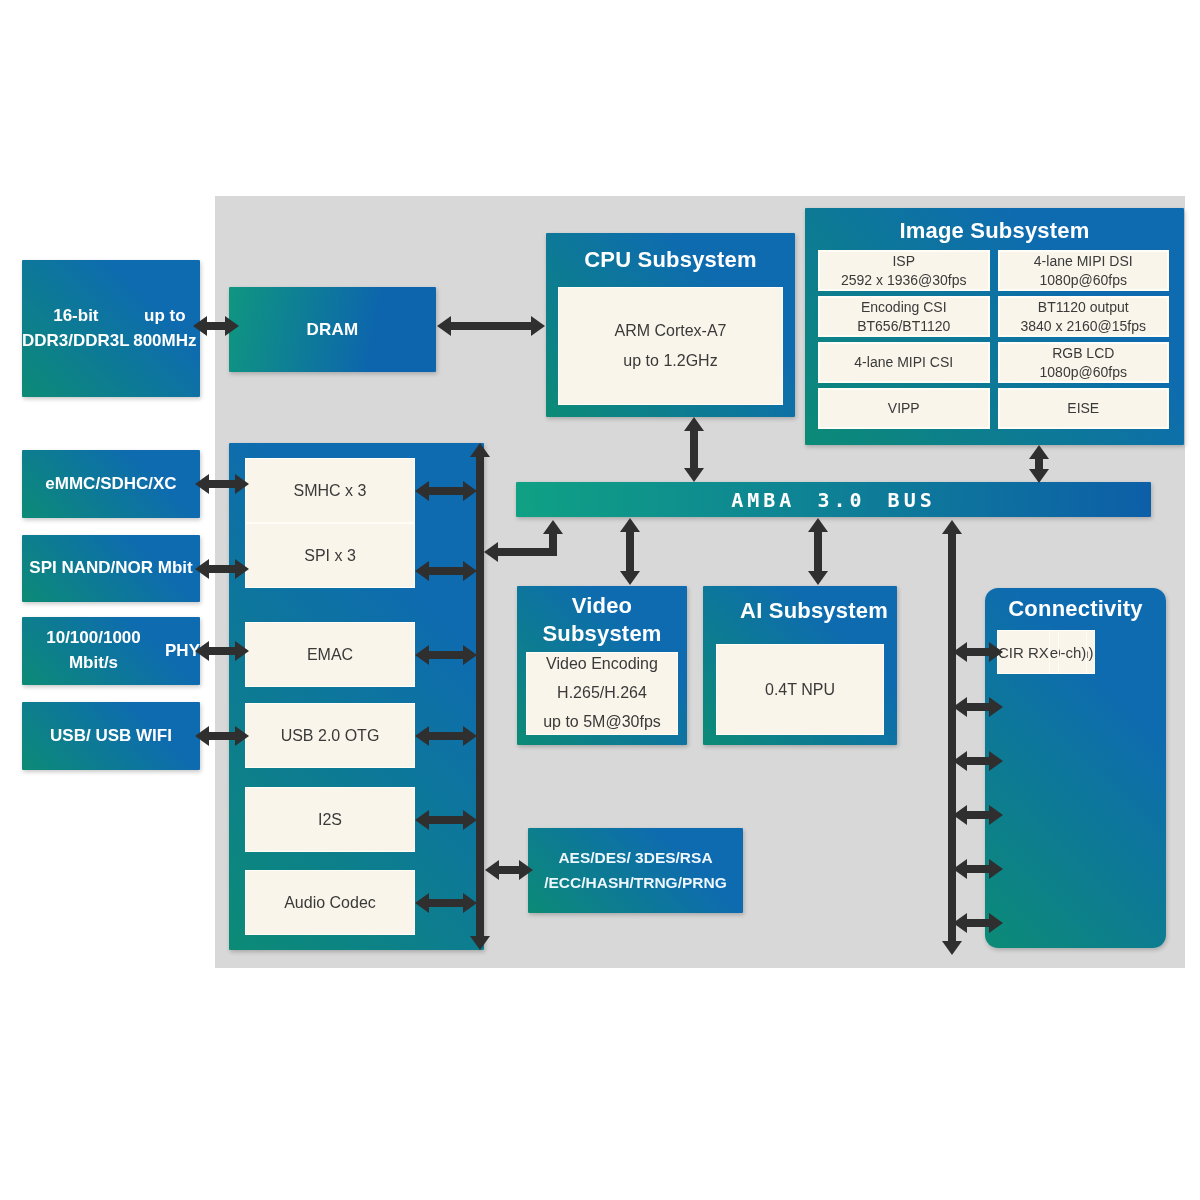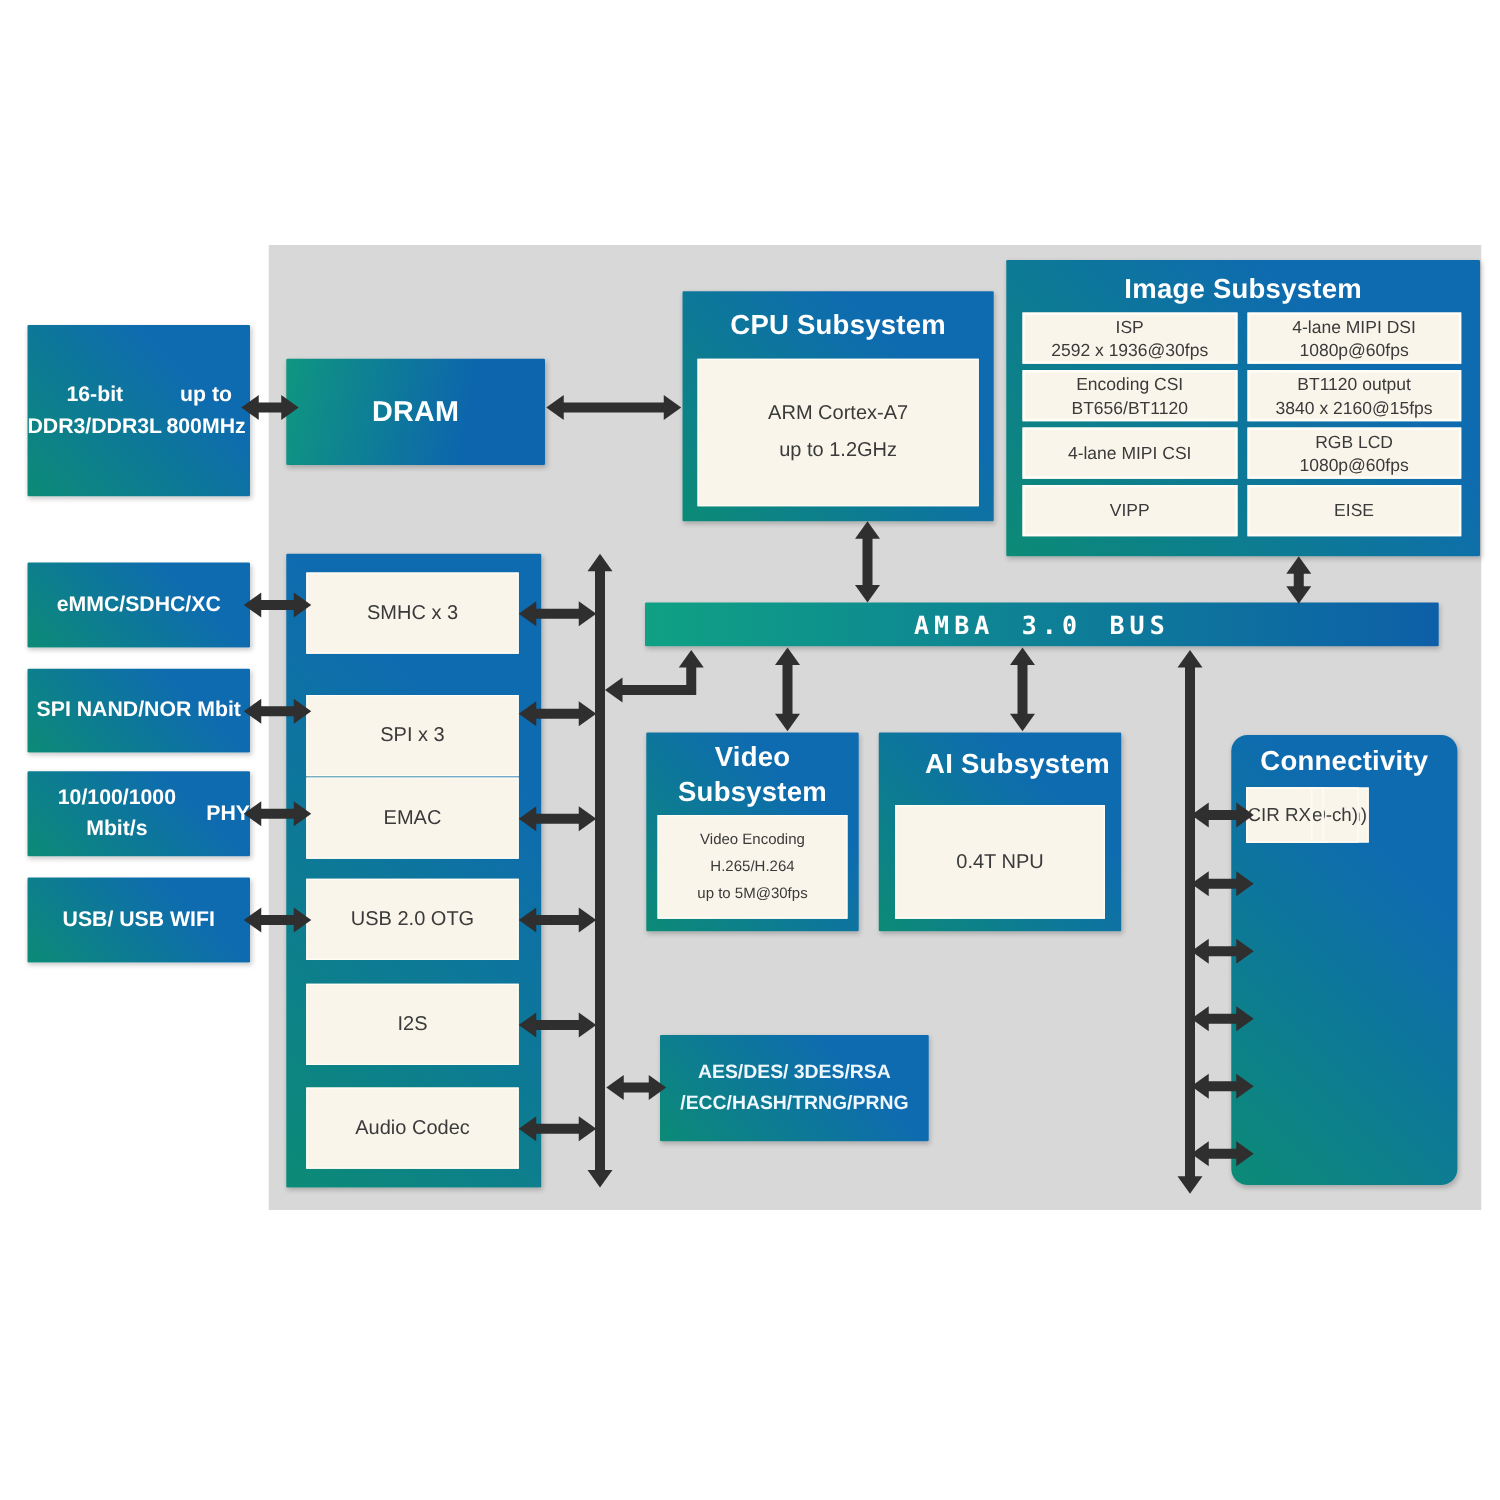--- a/index.html
+++ b/index.html
@@ -58,21 +58,21 @@
 
 <div id="canvas">
   <div id="panel"></div>
 
   <div class="b side" style="top:260px;height:137px;">
     <span>16-bit DDR3/DDR3L</span>
     <span>up to 800MHz</span>
   </div>
 
   <div class="b wide" style="left:229px;top:287px;width:207px;height:85px;display:flex;align-items:center;justify-content:center;">
-    <span class="title" style="font-size:23px;">DRAM</span>
+    <span class="title" style="font-size:17px;">DRAM</span>
   </div>
 
   <div class="b" style="left:546px;top:233px;width:249px;height:184px;">
     <div class="title" style="margin-top:14px;">CPU Subsystem</div>
     <div class="cream" style="left:12px;right:12px;top:54px;bottom:12px;font-size:16px;line-height:1.9;">
       <span>ARM Cortex-A7</span>
       <span>up to 1.2GHz</span>
     </div>
   </div>
 
@@ -128,25 +128,25 @@
   </div>
   <div class="b side" style="top:617px;height:68px;">
     <span>10/100/1000 Mbit/s</span>
     <span>PHY</span>
   </div>
   <div class="b side" style="top:702px;height:68px;">
     <span>USB/ USB WIFI</span>
     <span></span>
   </div>
 
-  <div class="b" style="left:229px;top:443px;width:204px;height:507px;">
+  <div class="b" style="left:229px;top:443px;width:228px;height:507px;padding-left:27px;">
     <div class="cream peri" style="top:15px;">
       <span>SMHC x 3</span>
       </div>
-    <div class="cream peri" style="top:113px;">
+    <div class="cream peri" style="top:80px;">
       <span>SPI x 3</span>
       </div>
     <div class="cream peri" style="top:179px;">
       <span>EMAC</span>
       </div>
     <div class="cream peri" style="top:260px;">
       <span>USB 2.0 OTG</span>
       </div>
     <div class="cream peri" style="top:344px;">
       <span>I2S</span>
@@ -154,21 +154,21 @@
     <div class="cream peri" style="top:427px;">
       <span>Audio Codec</span>
       </div>
   </div>
 
   <div class="b" style="left:517px;top:586px;width:170px;height:159px;">
     <div class="title" style="margin-top:6px;line-height:1.25;">
       <div>Video</div>
       <div>Subsystem</div>
     </div>
-    <div class="cream" style="left:9px;right:9px;top:66px;bottom:10px;font-size:12px;line-height:1.8;">
+    <div class="cream" style="left:9px;right:9px;top:66px;bottom:10px;font-size:16px;line-height:1.8;">
       <span>Video Encoding</span>
       <span>H.265/H.264</span>
       <span>up to 5M@30fps</span>
     </div>
   </div>
 
   <div class="b" style="left:703px;top:586px;width:194px;height:159px;">
     <div class="title" style="margin-top:12px;margin-left:28px;">AI Subsystem</div>
     <div class="cream" style="left:13px;right:13px;top:58px;bottom:10px;font-size:16px;">
       <span>0.4T NPU</span>

